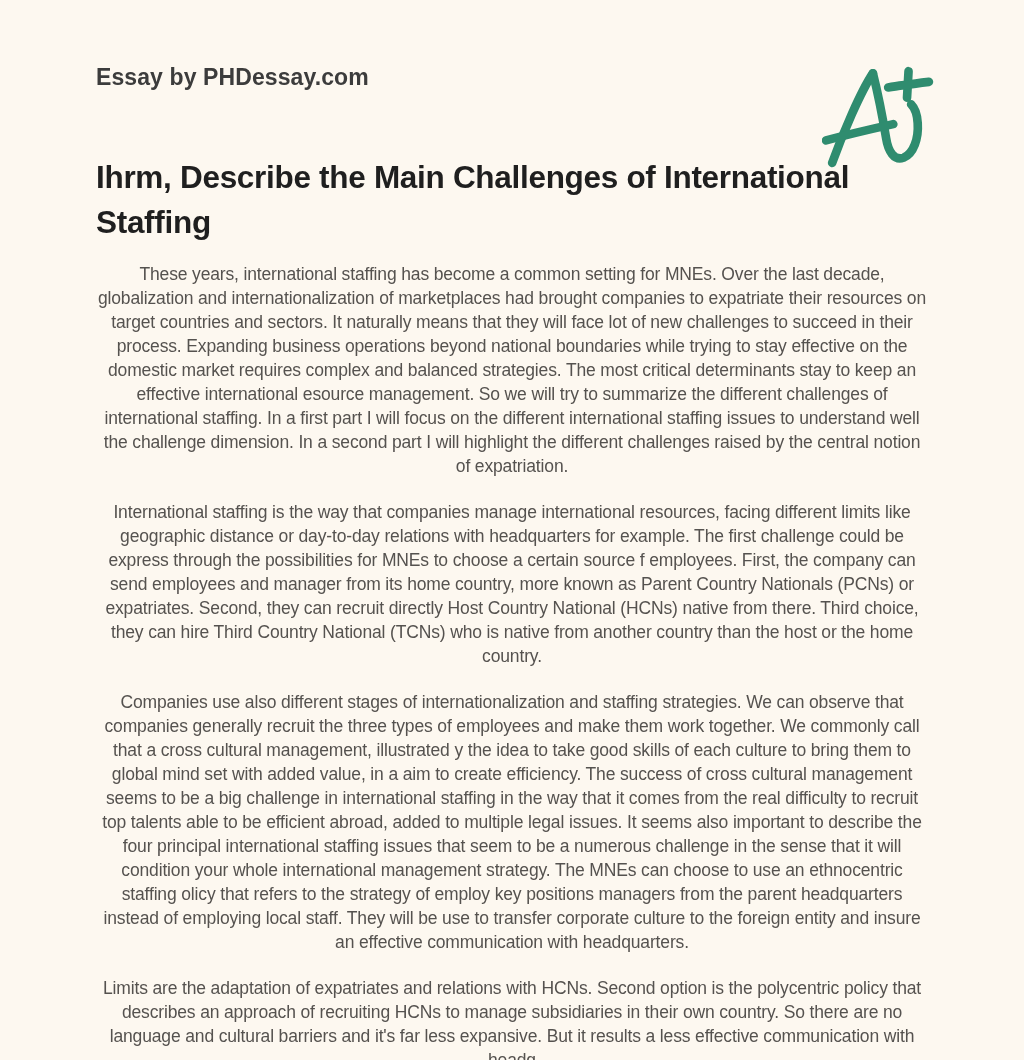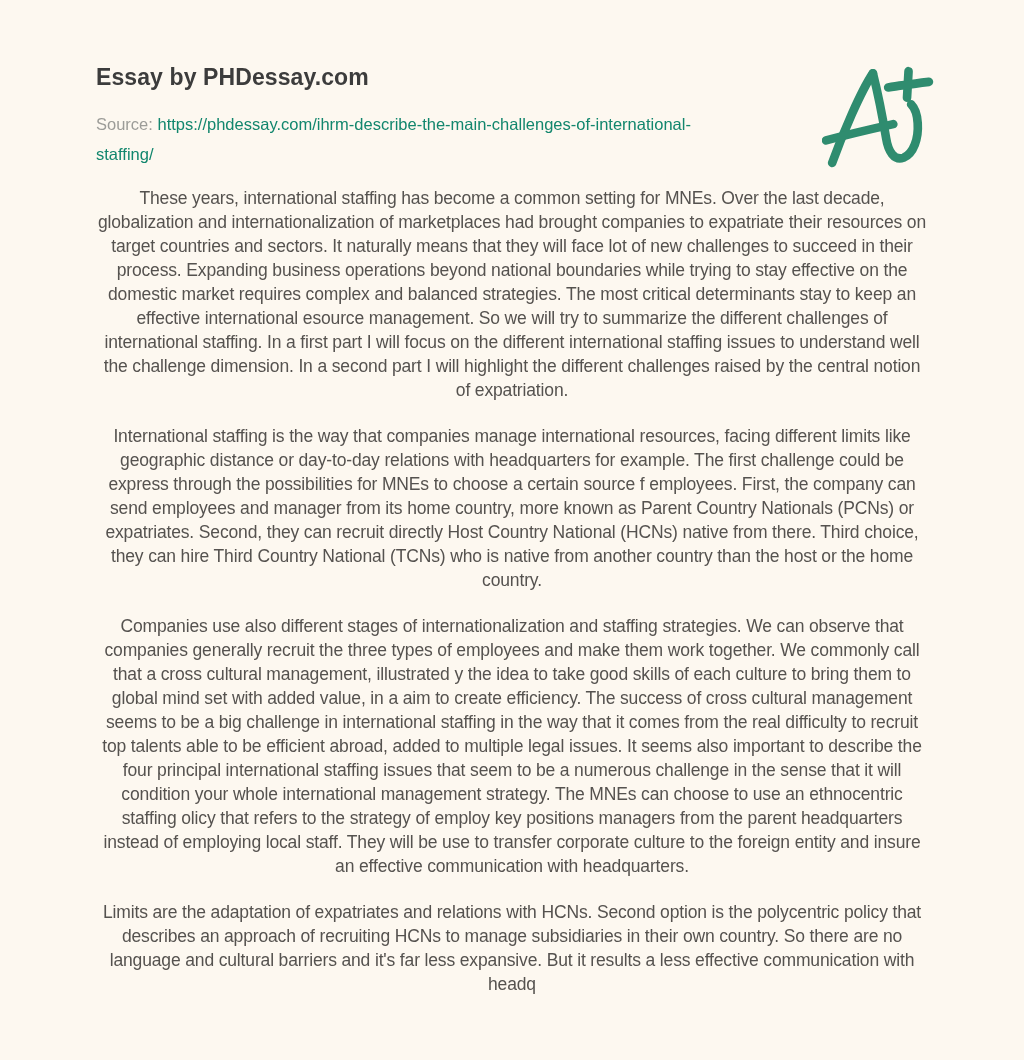--- a/index.html
+++ b/index.html
@@ -89,44 +89,41 @@
   }
 </style>
 </head>
 <body>
 
 <div class="page">
 
   <header>
     <h1 class="byline">Essay by PHDessay.com</h1>
 
-    <p class="source">
-      <span class="source-label">Source:</span>
-      <a class="source-link">https://phdessay.com/ihrm-describe-the-main-challenges-of-international-staffing/</a>
-    </p>
 
     <div class="logo">
       <svg viewBox="0 0 110 100" fill="none" xmlns="http://www.w3.org/2000/svg">
         <g stroke="#2F8C6F" stroke-width="8.5" stroke-linecap="round" fill="none">
 
           <path d="M10 96 C 20 68, 38 26, 50 8"></path>
 
           <path d="M50 8 C 55 28, 60 54, 63 72 C 65 85, 71 94, 80 91 C 90 87, 95 72, 94 57 C 93.5 48, 91 42, 87.5 38.5"></path>
 
           <path d="M4 74 C 26 68, 52 62, 70 58"></path>
 
           <path d="M85 6 C 84.5 14, 84 24, 83.5 32"></path>
 
           <path d="M65 22 C 77 20, 93 18, 105 16.5"></path>
         </g>
       </svg>
     </div>
   </header>
 
   <main>
+    <h2 class="title">Ihrm, Describe the Main Challenges of International Staffing</h2>
 
     <div class="article-body">
       <p class="body-para">These years, international staffing has become a common setting for MNEs. Over the last decade, globalization and internationalization of marketplaces had brought companies to expatriate their resources on target countries and sectors. It naturally means that they will face lot of new challenges to succeed in their process. Expanding business operations beyond national boundaries while trying to stay effective on the domestic market requires complex and balanced strategies. The most critical determinants stay to keep an effective international esource management. So we will try to summarize the different challenges of international staffing. In a first part I will focus on the different international staffing issues to understand well the challenge dimension. In a second part I will highlight the different challenges raised by the central notion of expatriation.</p>
       <p class="body-para">International staffing is the way that companies manage international resources, facing different limits like geographic distance or day-to-day relations with headquarters for example. The first challenge could be express through the possibilities for MNEs to choose a certain source f employees. First, the company can send employees and manager from its home country, more known as Parent Country Nationals (PCNs) or expatriates. Second, they can recruit directly Host Country National (HCNs) native from there. Third choice, they can hire Third Country National (TCNs) who is native from another country than the host or the home country.</p>
       <p class="body-para">Companies use also different stages of internationalization and staffing strategies. We can observe that companies generally recruit the three types of employees and make them work together. We commonly call that a cross cultural management, illustrated y the idea to take good skills of each culture to bring them to global mind set with added value, in a aim to create efficiency. The success of cross cultural management seems to be a big challenge in international staffing in the way that it comes from the real difficulty to recruit top talents able to be efficient abroad, added to multiple legal issues. It seems also important to describe the four principal international staffing issues that seem to be a numerous challenge in the sense that it will condition your whole international management strategy. The MNEs can choose to use an ethnocentric staffing olicy that refers to the strategy of employ key positions managers from the parent headquarters instead of employing local staff. They will be use to transfer corporate culture to the foreign entity and insure an effective communication with headquarters.</p>
       <p class="body-para">Limits are the adaptation of expatriates and relations with HCNs. Second option is the polycentric policy that describes an approach of recruiting HCNs to manage subsidiaries in their own country. So there are no language and cultural barriers and it's far less expansive. But it results a less effective communication with headq</p>
     </div>
   </main>
 
 </div>

